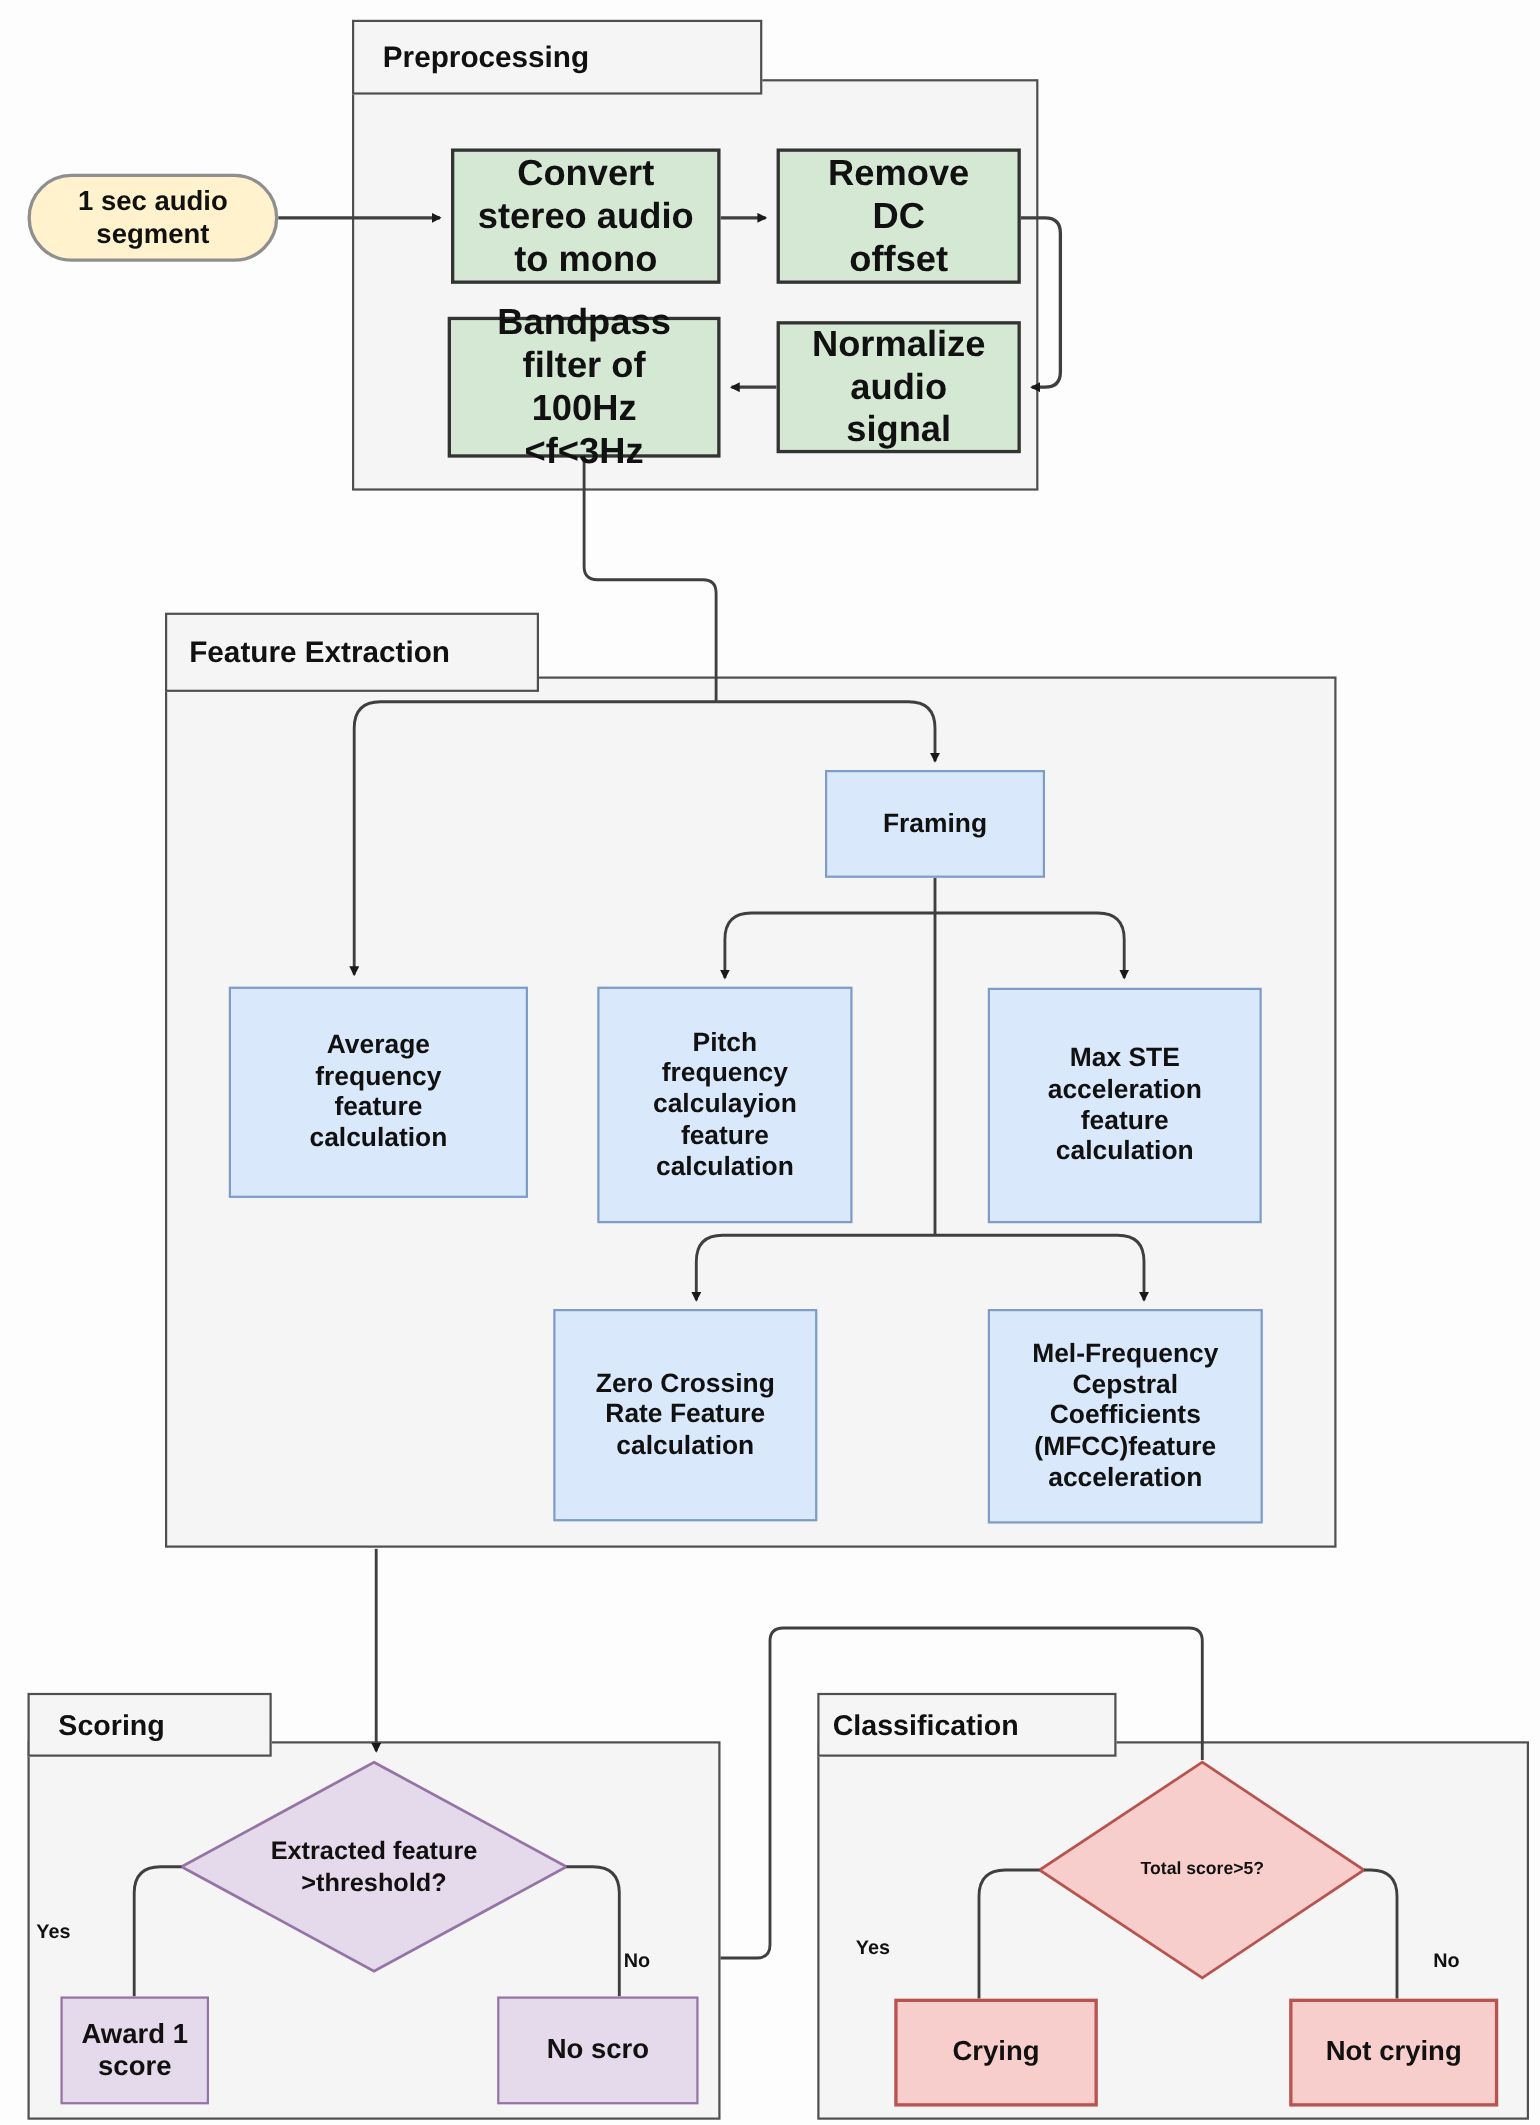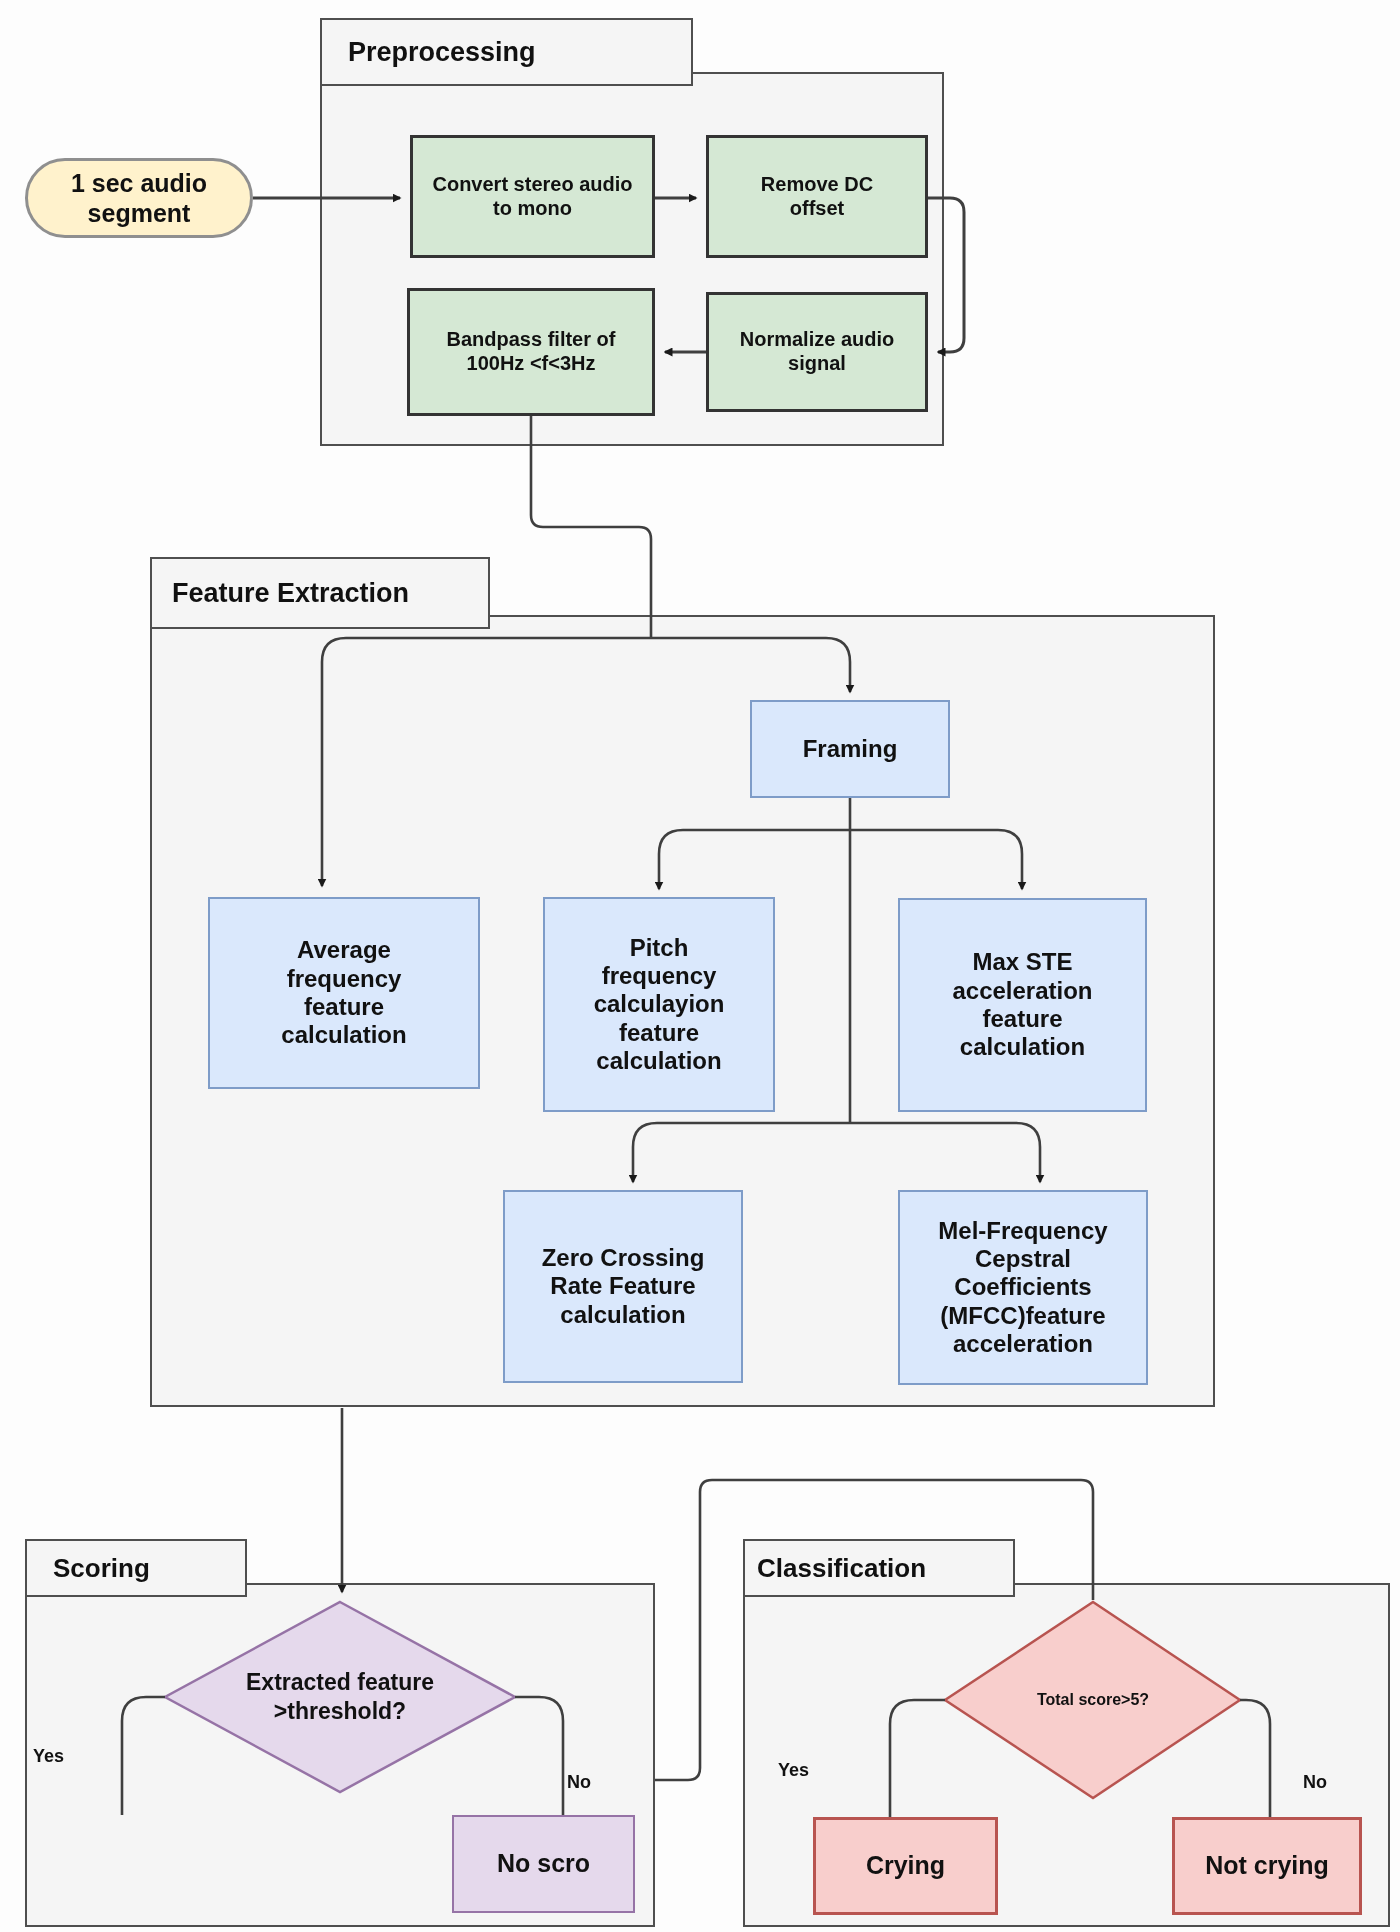--- a/index.html
+++ b/index.html
@@ -30,21 +30,21 @@
   .flow{stroke:var(--line);stroke-width:3;fill:none;}
   .thin{stroke-width:2.6;}
   .arrowhead{fill:#1a1a1a;}
   .diamond-scoring{fill:var(--purple-fill);stroke:var(--purple-border);stroke-width:2.5;}
   .diamond-class{fill:var(--pink-fill);stroke:var(--pink-border);stroke-width:2.5;}
   .node{
     position:absolute;box-sizing:border-box;z-index:4;
     display:flex;align-items:center;justify-content:center;text-align:center;
     font-size:24px;line-height:1.18;
   }
-  .green{background:var(--green-fill);border:3px solid var(--green-border);font-size:20px;}
+  .green{background:var(--green-fill);border:3px solid var(--green-border);font-size:33px;}
   .blue{background:var(--blue-fill);border:2px solid var(--blue-border);}
   .purple{background:var(--purple-fill);border:2.5px solid var(--purple-border);font-size:25px;}
   .pink{background:var(--pink-fill);border:3px solid var(--pink-border);font-size:25px;}
   .stadium{
     position:absolute;box-sizing:border-box;z-index:4;border-radius:44px;
     background:var(--input-fill);border:3px solid var(--input-border);
     display:flex;align-items:center;justify-content:center;text-align:center;
     font-size:25px;line-height:1.2;padding:0 28px;
   }
   .dlabel{
@@ -115,20 +115,21 @@
   <div class="node blue" style="left:750px;top:700px;width:200px;height:98px;">Framing</div>
   <div class="node blue" style="left:208px;top:897px;width:272px;height:192px;padding:16px 48px;">Average frequency feature calculation</div>
   <div class="node blue" style="left:543px;top:897px;width:232px;height:215px;padding:0 52px;">Pitch frequency calculayion feature calculation</div>
   <div class="node blue" style="left:898px;top:898px;width:249px;height:214px;padding:0 45px;">Max STE acceleration feature calculation</div>
   <div class="node blue" style="left:503px;top:1190px;width:240px;height:193px;padding:0 30px;">Zero Crossing Rate Feature calculation</div>
   <div class="node blue" style="left:898px;top:1190px;width:250px;height:195px;padding:0 12px;">Mel-Frequency Cepstral Coefficients (MFCC)feature acceleration</div>
 
   <div class="dlabel" style="left:340px;top:1697px;width:240px;">Extracted feature &gt;threshold?</div>
   <div class="yn" style="left:33px;top:1746px;">Yes</div>
   <div class="yn" style="left:567px;top:1772px;">No</div>
+  <div class="node purple" style="left:55px;top:1815px;width:135px;height:98px;padding:0 14px;">Award 1 score</div>
   <div class="node purple" style="left:452px;top:1815px;width:183px;height:98px;">No scro</div>
 
   <div class="dlabel" style="left:1093px;top:1700px;width:250px;font-size:16px;">Total score&gt;5?</div>
   <div class="yn" style="left:778px;top:1760px;">Yes</div>
   <div class="yn" style="left:1303px;top:1772px;">No</div>
   <div class="node pink" style="left:813px;top:1817px;width:185px;height:98px;">Crying</div>
   <div class="node pink" style="left:1172px;top:1817px;width:190px;height:98px;">Not crying</div>
 
 </div>
 

